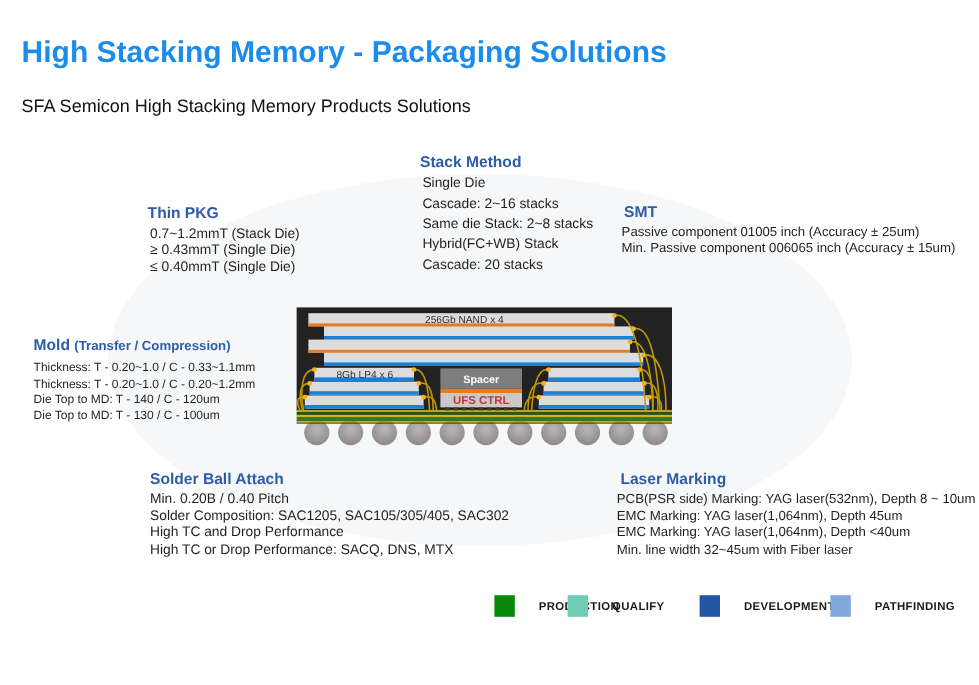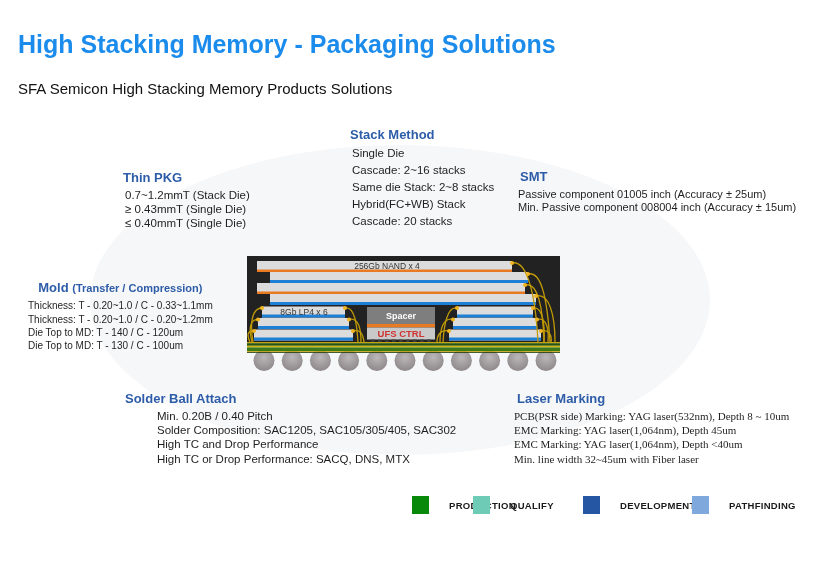--- a/index.html
+++ b/index.html
@@ -36,29 +36,29 @@
   #thin-pkg       { left:96px;  top:170px; }
   #stack-method   { left:303px; top:127px;padding-left:20px; }
   #stack-method .row { height:16.8px; }
   #smt            { left:493px; top:169px; }
   #smt .cell      { width:20px; }
   #smt .row       { height:13.3px; }
   #smt .lbl       { font-size:11px; }
   #mold           { left:2px;   top:280px; }
   #mold .cell     { width:21px; }
   #mold .row      { height:13.4px; }
-  #mold .sec-title{ margin-left:26px;text-align:center; }
+  #mold .sec-title{ margin-left:26px; }
   #mold .lbl      { font-size:10px; }
   #solder-ball    { left:98px;  top:391px; }
   #solder-ball .cell { width:22px; }
-  #solder-ball .row  { height:14.2px;margin-left:32px; }
+  #solder-ball .row  { height:14.2px; }
   #laser-marking  { left:490px; top:391px; }
   #laser-marking .cell { width:19px; }
   #laser-marking .row  { height:14.2px; }
-  #laser-marking .lbl  { font-size:11px;font-family:Liberation Serif, serif; }
+  #laser-marking .lbl  { font-size:11px; }
 
   .legend-item { position:absolute; top:496px; display:flex; align-items:center; }
   .legend-swatch { width:17px; height:18px; flex:none; }
   .legend-label {
     margin-left:20px; font-size:9.5px; font-weight:bold; color:#1a1a1a;
     letter-spacing:.3px; white-space:nowrap;
   }
   #legend-0 { left:365px;padding-left:47px; } #legend-1 { left:473px; }
   #legend-2 { left:583px; } #legend-3 { left:692px; }
 
@@ -124,21 +124,21 @@
 
   <div class="section" id="smt">
     <div class="sec-title">SMT</div>
     <div class="rows">
       <div class="row">
         <span class="cell" style="background: rgb(9, 137, 9);"></span>
         <span class="lbl">Passive component 01005 inch (Accuracy ± 25um)</span>
       </div>
       <div class="row">
         <span class="cell" style="background: rgb(109, 203, 182);"></span>
-        <span class="lbl">Min. Passive component 008004 inch (Accuracy ± 15um)</span>
+        <span class="lbl">Min. Passive component 006065 inch (Accuracy ± 15um)</span>
       </div>
     </div>
   </div>
 
   <div class="section" id="mold">
     <div class="sec-title"><span>Mold</span> <span class="suffix">(Transfer / Compression)</span></div>
     <div class="rows">
       <div class="row">
         <span class="cell" style="background: rgb(9, 137, 9);"></span>
         <span class="lbl">Thickness: T - 0.20~1.0 / C - 0.33~1.1mm</span>

